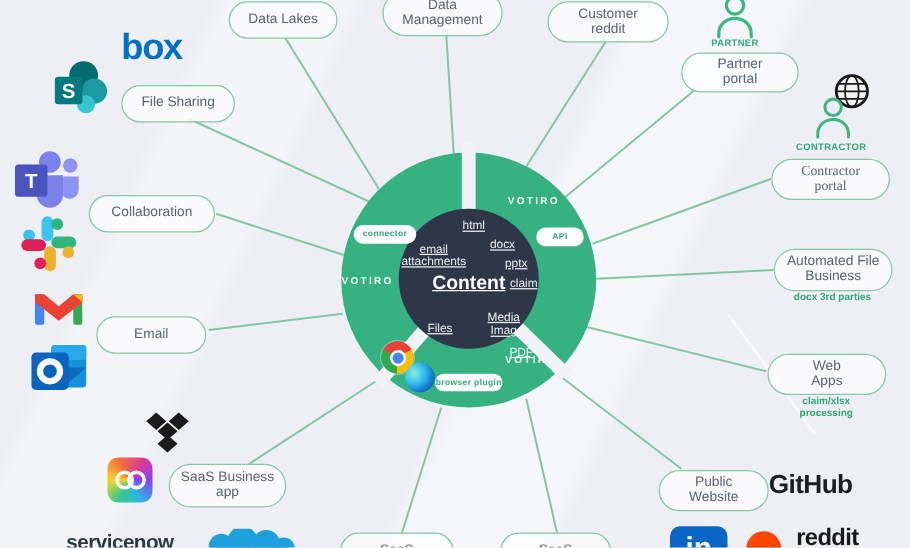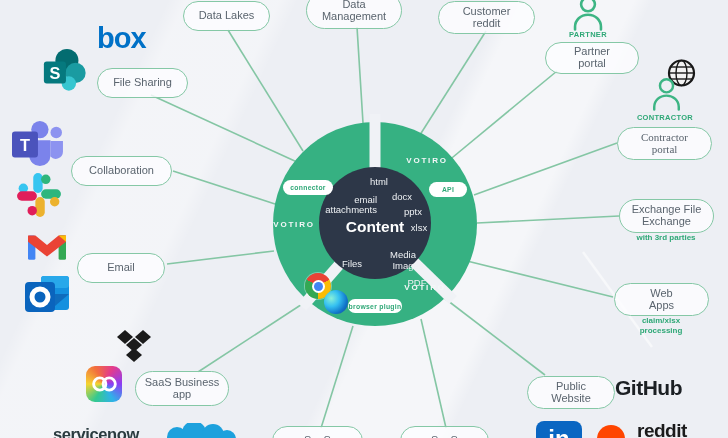--- a/index.html
+++ b/index.html
@@ -16,21 +16,21 @@
   
   .pill{
     position:absolute;z-index:3;border:1.5px solid #85c8a6;border-radius:999px;
     background:rgba(252,253,255,.82);color:#5a646e;font-size:11px;line-height:1.08;
     display:flex;align-items:center;justify-content:center;text-align:center;
   }
   .pill .lbl{display:block;}
   .note{position:absolute;z-index:3;color:#2fa877;font-weight:700;font-size:8px;text-align:center;line-height:1.2;}
   .persona-label{position:absolute;z-index:3;color:#2fa877;font-weight:700;font-size:7.5px;letter-spacing:.3px;text-align:center;}
   
-  .hubword{position:absolute;z-index:2;color:#eef1f4;font-size:9.5px;transform:translate(-50%,-50%);white-space:nowrap;text-align:right;}
+  .hubword{position:absolute;z-index:2;color:#eef1f4;font-size:9.5px;transform:translate(-50%,-50%);white-space:nowrap;text-align:center;text-decoration:underline;}
   .hubword.wrap{white-space:normal;width:60px;line-height:1.05;}
   .hubword.big{font-size:15.5px;font-weight:700;color:#fff;}
   .votiro{position:absolute;z-index:2;color:#f4f7f8;font-weight:700;font-size:8px;letter-spacing:1.8px;text-align:center;}
   .ringpill{position:absolute;z-index:2;background:#fff;color:#2fa877;font-weight:700;font-size:6.8px;letter-spacing:.3px;
     border-radius:9px;display:flex;align-items:center;justify-content:center;}
   
   .wordmark{position:absolute;z-index:3;font-weight:700;}
   .wm-box{color:#0071c7;font-size:29px;letter-spacing:-1px;}
   .wm-servicenow{color:#2a3b3f;font-size:16.5px;letter-spacing:-.4px;margin-top:12px;}
   .wm-github{color:#1b1f23;font-size:21px;letter-spacing:-.5px;}
@@ -99,21 +99,21 @@
         <span class="chrome-core"></span>
       </span>
   </div>
   <div class="edge" style="left:324px;top:290px;"></div>
 
   <div class="hubword" style="left:379px;top:181px;">html</div>
   <div class="hubword" style="left:402px;top:196px;">docx</div>
   <div class="hubword wrap" style="left:347px;top:205px;">email attachments</div>
   <div class="hubword" style="left:413px;top:211px;">pptx</div>
   <div class="hubword big" style="left:375px;top:227px;">Content</div>
-  <div class="hubword" style="left:419px;top:227px;">xlsx</div>
+  <div class="hubword" style="left:419px;top:227px;">claim</div>
   <div class="hubword" style="left:417px;top:242px;margin-top:40px;">PDF</div>
   <div class="hubword" style="left:403px;top:254px;">Media</div>
   <div class="hubword" style="left:352px;top:263px;">Files</div>
   <div class="hubword" style="left:408px;top:265px;">Images</div>
 
   <div class="pill" style="left:183px;top:1px;width:85px;height:28px;">
       <span class="lbl">Data Lakes</span>
     </div>
   <div class="pill" style="left:306px;top:-8px;width:94px;height:35px;">
       <span class="lbl" style="max-width:80px;">Data Management</span>
@@ -121,23 +121,23 @@
   <div class="pill" style="left:438px;top:1px;width:95px;height:31px;">
       <span class="lbl" style="max-width:62px;">Customer reddit</span>
     </div>
   <div class="pill" style="left:545px;top:42px;width:92px;height:30px;">
       <span class="lbl" style="max-width:48px;">Partner portal</span>
     </div>
   <div class="pill" style="left:617px;top:127px;width:93px;height:31px;font-family:Liberation Serif, serif;">
       <span class="lbl" style="max-width:70px;">Contractor portal</span>
     </div>
   <div class="pill" style="left:619px;top:199px;width:93px;height:32px;">
-      <span class="lbl" style="max-width:86px;">Exchange File Exchange</span>
-    </div>
-  <div class="note" style="left:622px;top:233px;width:88px;">with 3rd parties</div>
+      <span class="lbl" style="max-width:86px;">Automated File Business</span>
+    </div>
+  <div class="note" style="left:622px;top:233px;width:88px;">docx 3rd parties</div>
   <div class="pill" style="left:614px;top:283px;width:93px;height:31px;">
       <span class="lbl" style="max-width:40px;">Web Apps</span>
     </div>
   <div class="note" style="left:630px;top:316px;width:62px;">claim/xlsx processing</div>
   <div class="pill" style="left:527px;top:376px;width:86px;height:31px;">
       <span class="lbl" style="max-width:52px;">Public Website</span>
     </div>
   <div class="pill" style="left:77px;top:253px;width:86px;height:28px;">
       <span class="lbl">Email</span>
     </div>

